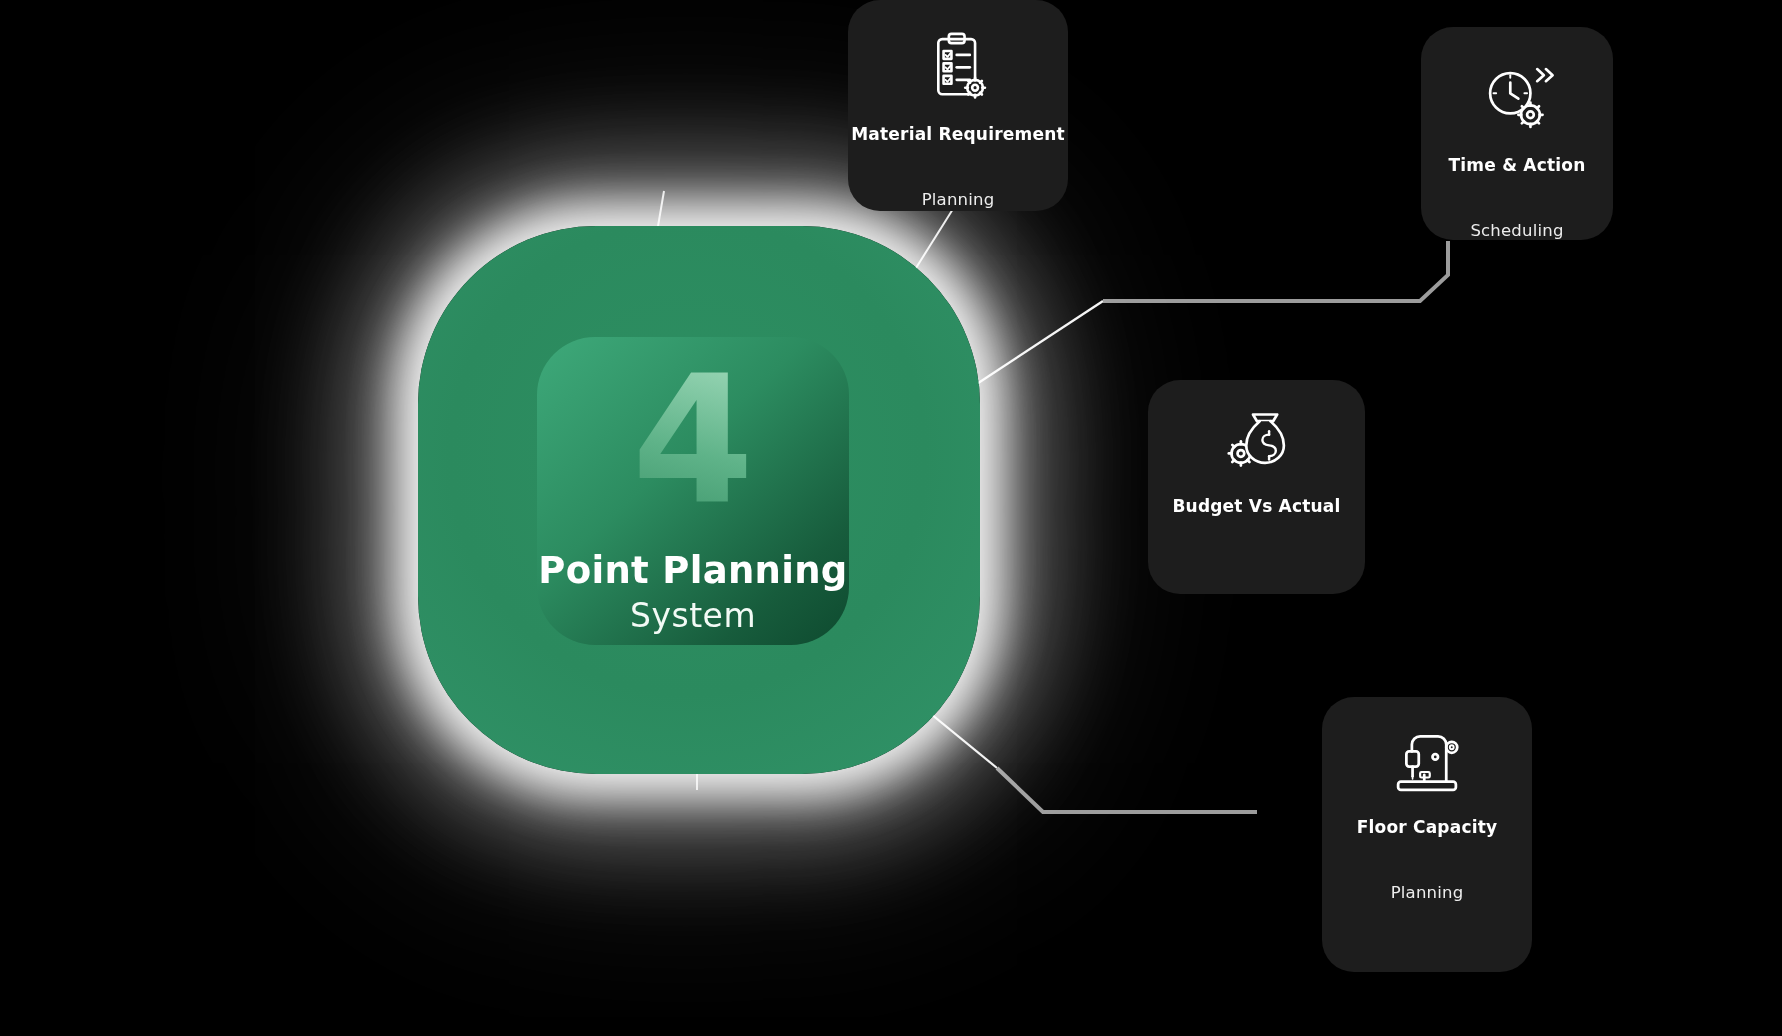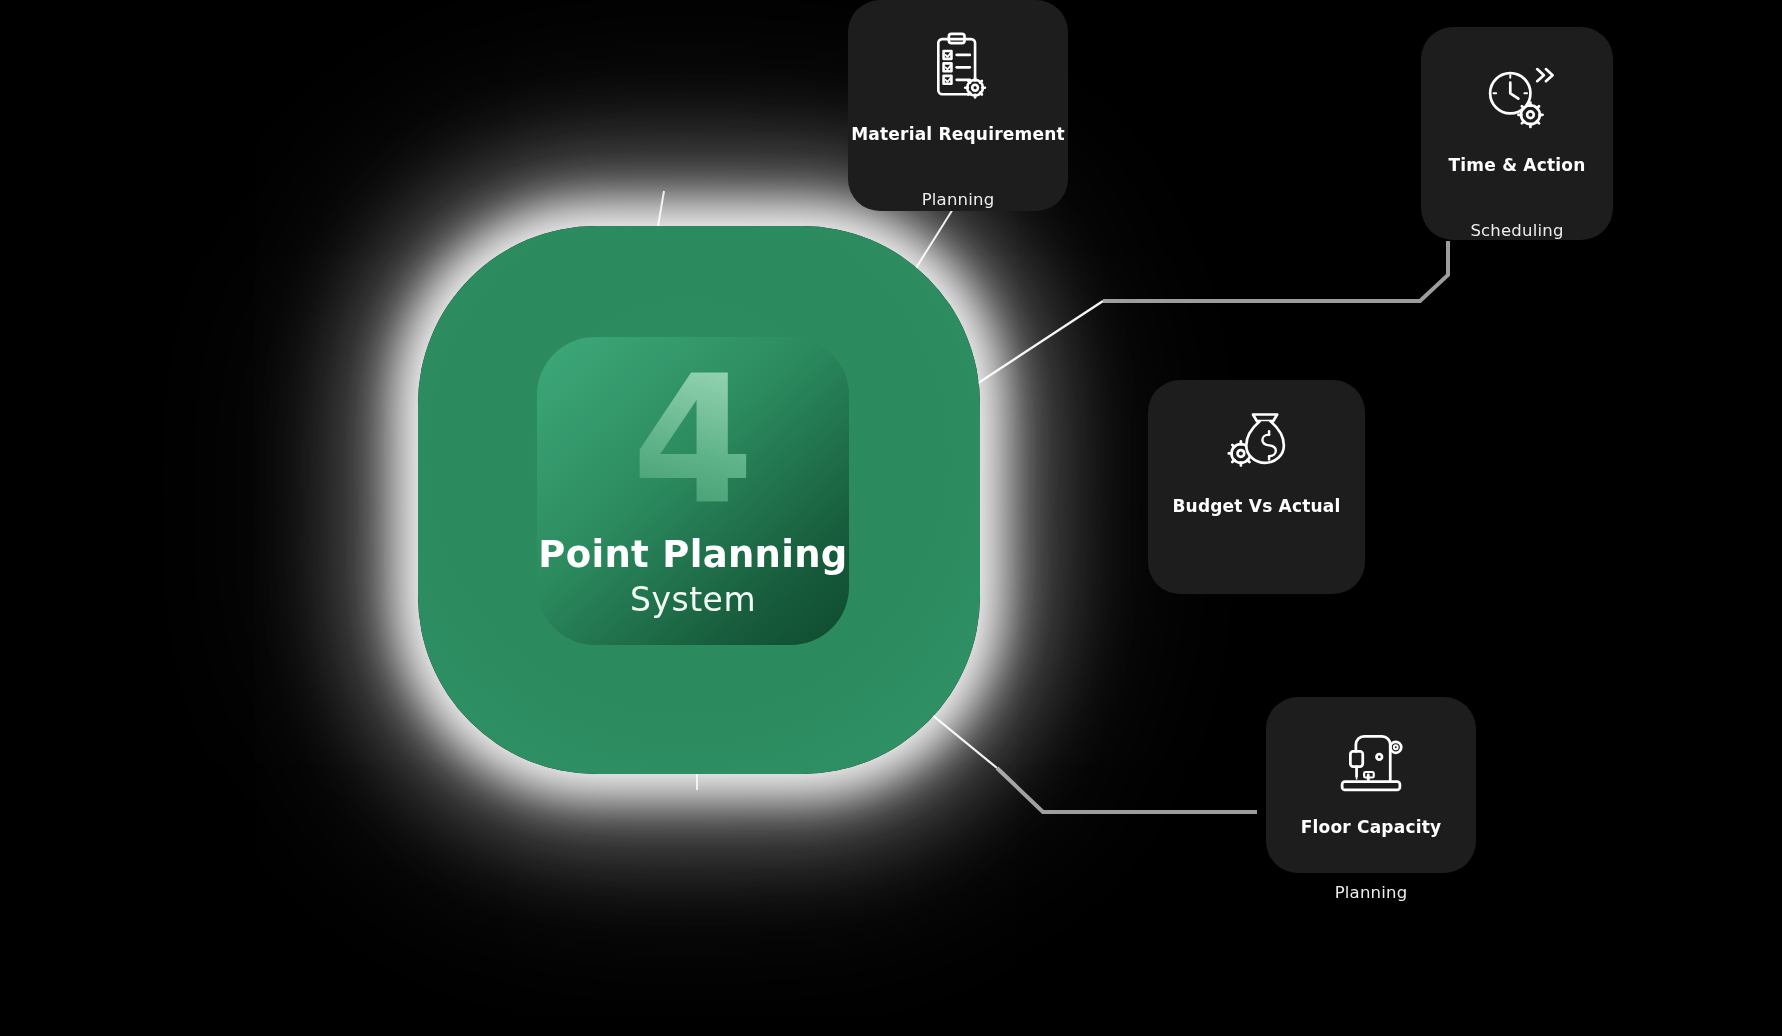--- a/index.html
+++ b/index.html
@@ -30,21 +30,21 @@
     display:flex;flex-direction:column;align-items:center;
     padding-top:14px;box-sizing:border-box;
   }
   .big-number{
     font-size:176px;font-weight:700;line-height:1.02;
     background:linear-gradient(195deg,#a3dcbd 0%,#5fb389 55%,#3a9368 100%);
     -webkit-background-clip:text;background-clip:text;color:transparent;
     letter-spacing:0;
   }
   .center-title{
-    margin-top:2px;
+    margin-top:18px;
     font-size:37px;font-weight:700;color:#ffffff;letter-spacing:0.3px;text-align:center;
   }
   .center-subtitle{
     margin-top:4px;
     font-size:33px;font-weight:400;color:#f2faf5;letter-spacing:0.5px;
   }
 
   
   .node-card{
     position:absolute;background:#1d1d1d;border-radius:32px;
@@ -54,21 +54,21 @@
   .node-card .icon-wrap{width:88px;height:88px;display:flex;align-items:center;justify-content:center;}
   .node-card svg{display:block;}
   .card-label{margin-top:12px;text-align:center;}
   .card-line1{display:block;font-size:17px;font-weight:700;color:#ffffff;line-height:21px;letter-spacing:0.2px;}
   .card-line2{display:block;font-size:16.5px;font-weight:400;color:#ededed;line-height:21px;letter-spacing:0.2px;margin-top:44px;}
   .card-line2:empty{display:none;}
 
   .card-mrp{left:848px;top:0px;width:220px;height:211px;}
   .card-tas{left:1421px;top:27px;width:192px;height:213px;padding-top:30px;}
   .card-bva{left:1148px;top:380px;width:217px;height:214px;padding-top:16px;}
-  .card-fcp{left:1266px;top:697px;width:210px;height:176px;padding-top:20px;}
+  .card-fcp{left:1322px;top:697px;width:210px;height:275px;padding-top:20px;}
 </style>
 </head>
 <body>
 
 <div class="stage">
 
   <svg class="lines" viewBox="0 0 1782 1036">
     <defs>
       <linearGradient id="gDown" x1="0" y1="0" x2="0" y2="1">
         <stop offset="0" stop-color="#242424"></stop>

